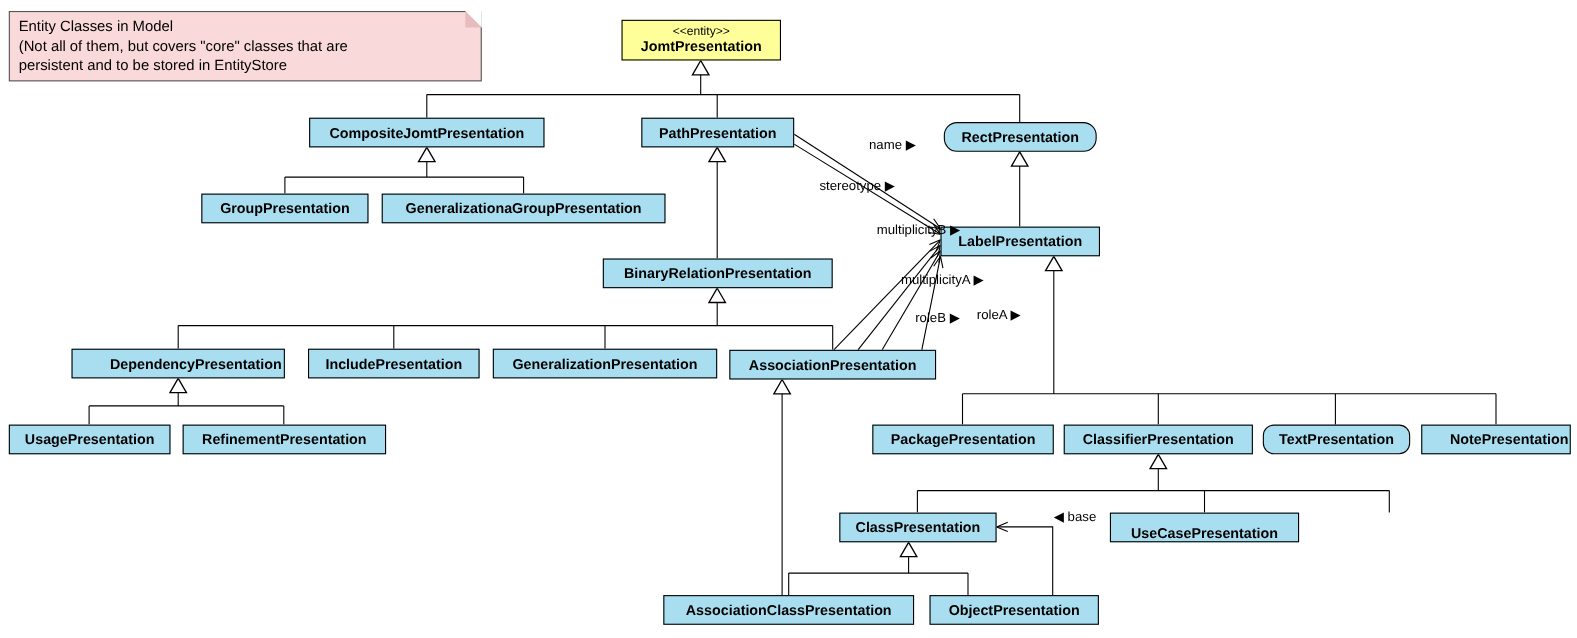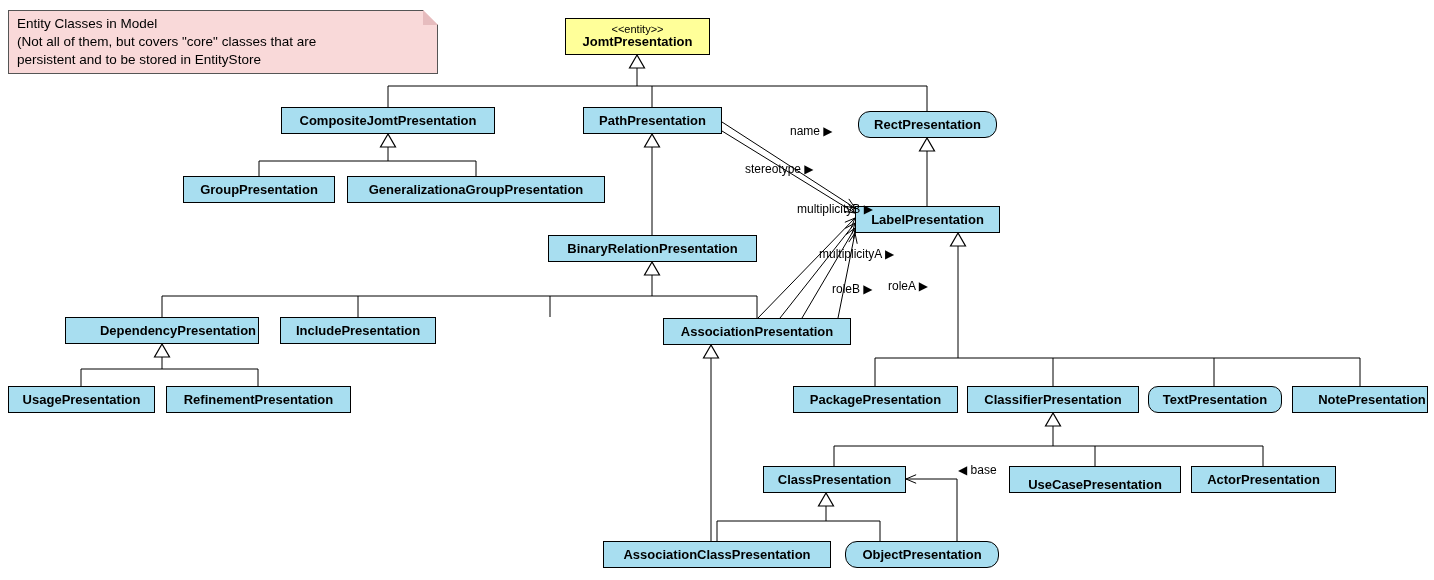--- a/index.html
+++ b/index.html
@@ -142,20 +142,23 @@
       </div>
       <div class="node" style="left: 548px; top: 235px; width: 209px; height: 27px;">
         <span>BinaryRelationPresentation</span>
       </div>
       <div class="node" style="left: 65px; top: 317px; width: 194px; height: 27px; padding-left: 32px;">
         <span>DependencyPresentation</span>
       </div>
       <div class="node" style="left: 280px; top: 317px; width: 156px; height: 27px;">
         <span>IncludePresentation</span>
       </div>
+      <div class="node" style="left: 448px; top: 317px; width: 204px; height: 27px;">
+        <span>GeneralizationPresentation</span>
+      </div>
       <div class="node" style="left: 663px; top: 318px; width: 188px; height: 27px;">
         <span>AssociationPresentation</span>
       </div>
       <div class="node" style="left: 8px; top: 386px; width: 147px; height: 27px;">
         <span>UsagePresentation</span>
       </div>
       <div class="node" style="left: 166px; top: 386px; width: 185px; height: 27px;">
         <span>RefinementPresentation</span>
       </div>
       <div class="node" style="left: 793px; top: 386px; width: 165px; height: 27px;">
@@ -169,27 +172,24 @@
       </div>
       <div class="node" style="left: 1292px; top: 386px; width: 136px; height: 27px; padding-left: 24px;">
         <span>NotePresentation</span>
       </div>
       <div class="node" style="left: 763px; top: 466px; width: 143px; height: 27px;">
         <span>ClassPresentation</span>
       </div>
       <div class="node" style="left: 1009px; top: 466px; width: 172px; height: 27px; align-items: flex-end;">
         <span>UseCasePresentation</span>
       </div>
-      <div class="node" style="left: 1191px; top: 466px; width: 145px; height: 27px;">
-        <span>ActorPresentation</span>
-      </div>
       <div class="node" style="left: 603px; top: 541px; width: 228px; height: 27px;">
         <span>AssociationClassPresentation</span>
       </div>
-      <div class="node" style="left: 845px; top: 541px; width: 154px; height: 27px; border-radius: 12px;">
+      <div class="node" style="left: 845px; top: 541px; width: 154px; height: 27px;">
         <span>ObjectPresentation</span>
       </div>
     </div>
 
   <div class="layer">
       <span class="edge-label" style="left: 745px; top: 125px;">name ▶</span>
       <span class="edge-label" style="left: 700px; top: 163px;">stereotype ▶</span>
       <span class="edge-label" style="left: 752px; top: 203px;">multiplicityB ▶</span>
       <span class="edge-label" style="left: 774px; top: 248px;">multiplicityA ▶</span>
       <span class="edge-label" style="left: 787px; top: 283px;">roleB ▶</span>

